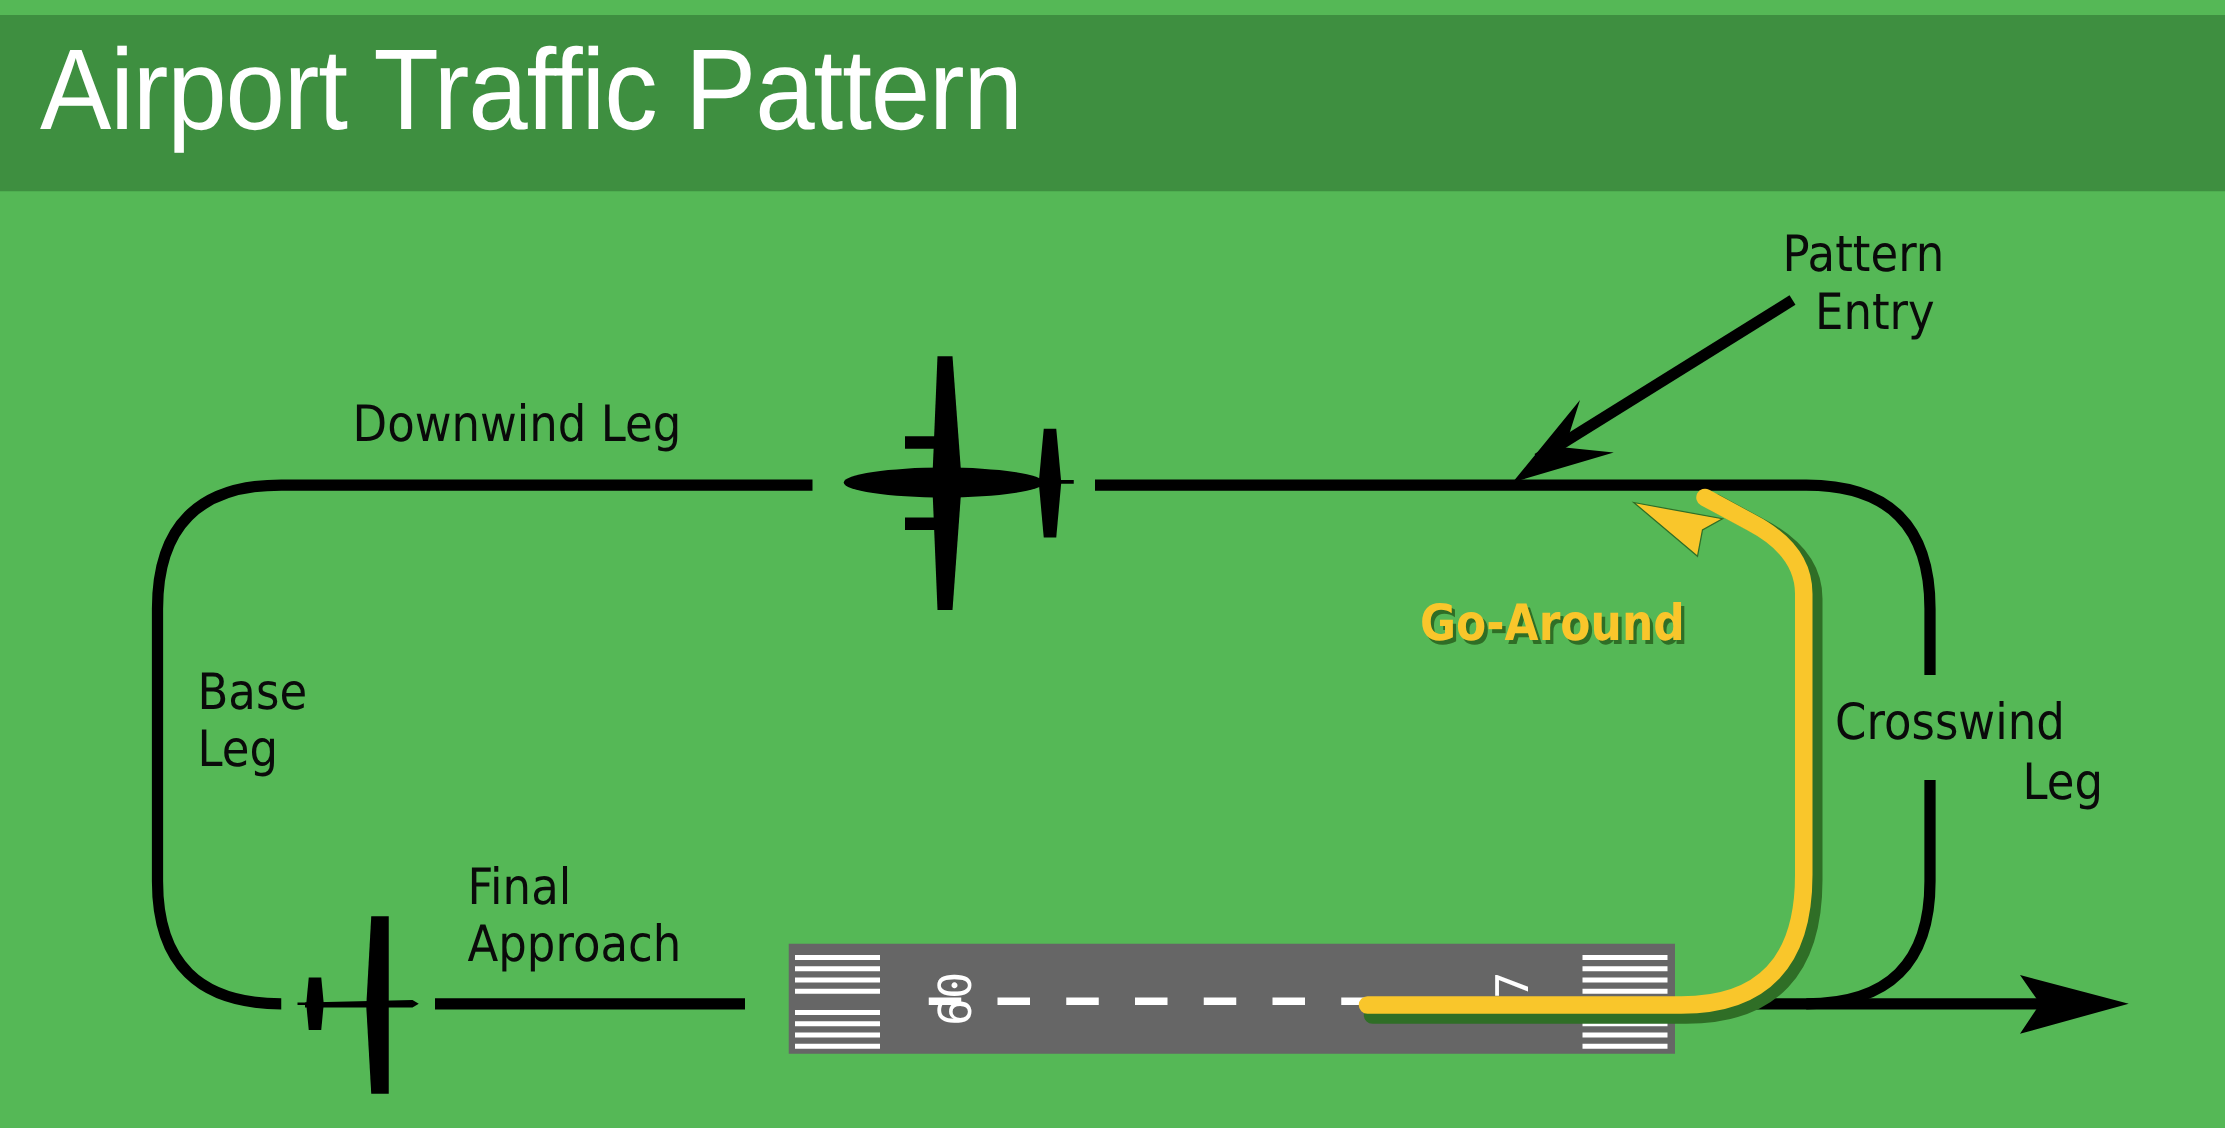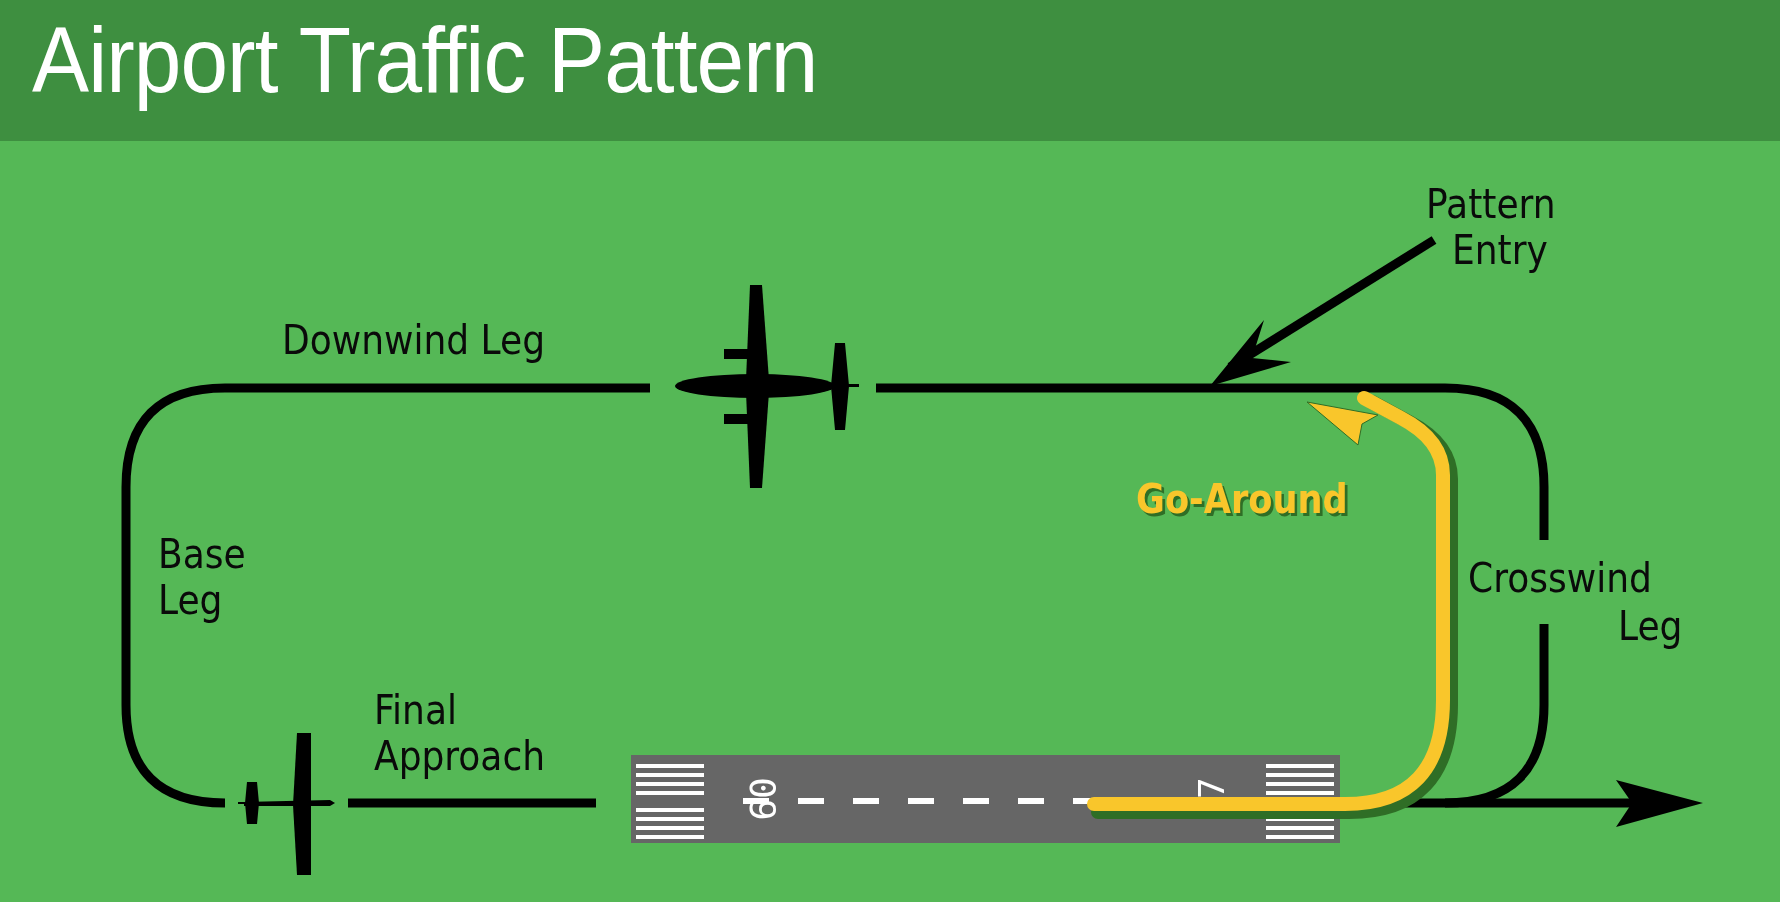--- a/index.html
+++ b/index.html
@@ -1,17 +1,17 @@
 <!DOCTYPE html>
 <html><head>
 <meta charset="utf-8">
 <style>
   html, body { margin:0; padding:0; }
   body { width:1780px; height:902px; overflow:hidden; background:#55b856; position:relative; font-family:"DejaVu Sans", "Liberation Sans", sans-serif; }
-  .header { position:absolute; left:0; top:0; width:1780px; height:141px; background:#3e8f40; }
+  .header { position:absolute; left:0; top:12px; width:1780px; height:141px; background:#3e8f40; }
   .title { position:absolute; left:32px; top:14px; font-family:"Liberation Sans", sans-serif; font-size:92px; color:#ffffff; letter-spacing:-1px; line-height:1; white-space:nowrap; transform:scaleX(0.93); transform-origin:left top; }
   svg.diagram { position:absolute; left:0; top:0; }
   .label { position:absolute; color:#0a0a0a; font-size:40px; line-height:44px; font-family:"DejaVu Sans", sans-serif; white-space:nowrap; transform:scaleX(0.9); transform-origin:left top; }
   .goaround { position:absolute; color:#f9c62b; font-size:40px; font-weight:bold; font-family:"DejaVu Sans", sans-serif; text-shadow:3px 3px 0 #2f6e26; white-space:nowrap; transform:scaleX(0.88); transform-origin:left top; }
 </style>
 </head>
 <body>
 
 <div class="header">
   <div class="title">Airport Traffic Pattern</div>

